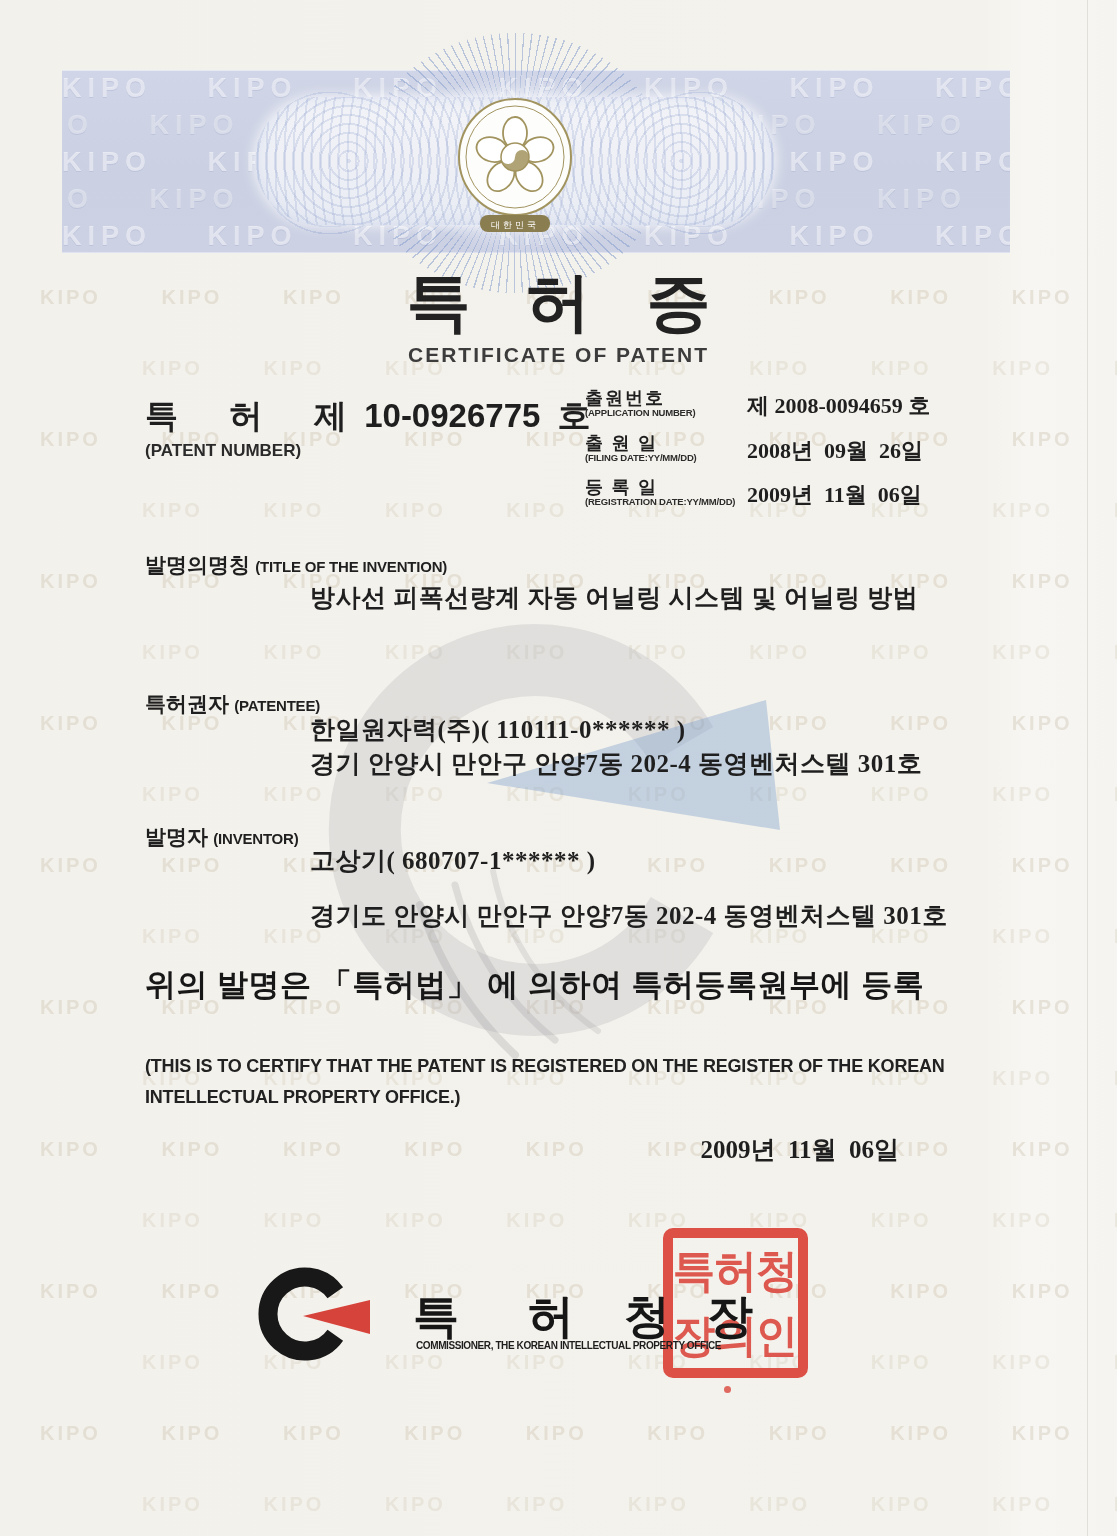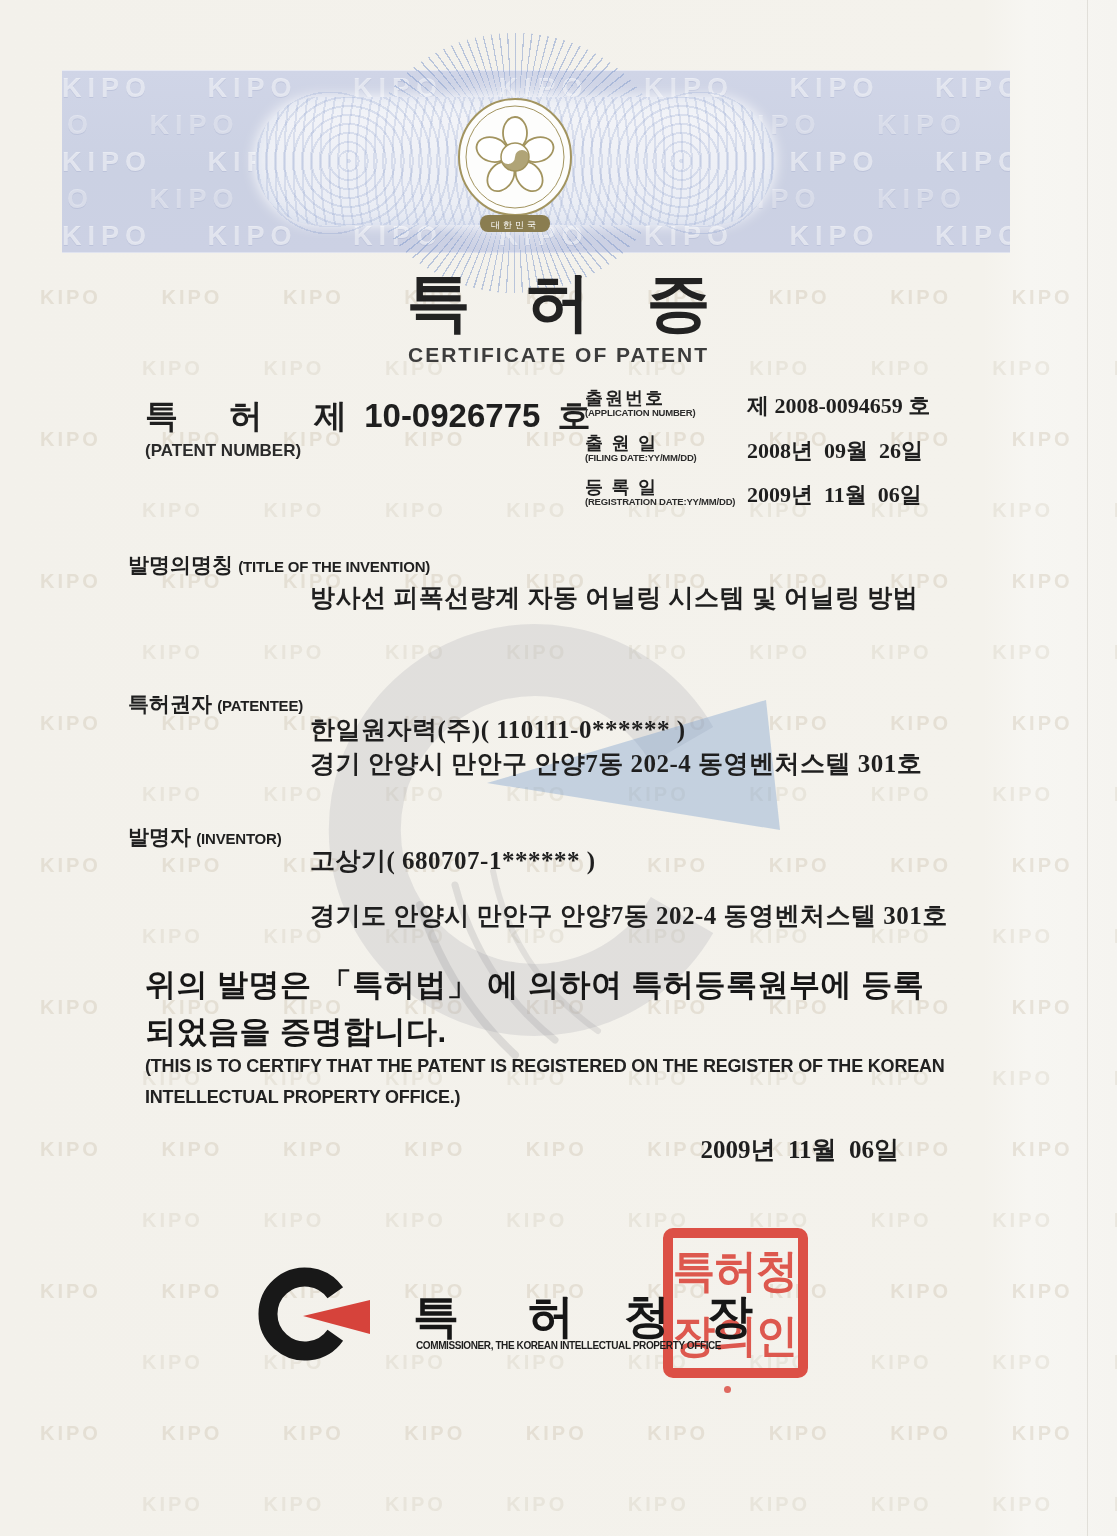--- a/index.html
+++ b/index.html
@@ -53,21 +53,21 @@
   #title-en{left:0;width:100%;top:343px;text-align:center;font-size:21px;font-weight:bold;
     letter-spacing:2px;color:#3c3c3c;z-index:3;}
   .z3{z-index:3;}
   #patent-line{left:145px;top:394px;font-size:33px;font-weight:bold;white-space:pre;word-spacing:8px;}
   #patent-label-en{left:145px;top:441px;font-size:17px;font-weight:bold;color:#2a2a2a;}
   .fieldrow{left:585px;width:170px;}
   .f-ko{font-size:18px;font-weight:bold;letter-spacing:2px;line-height:19px;}
   .f-en{font-size:9.5px;font-weight:bold;letter-spacing:-.2px;margin-top:-1px;white-space:nowrap;
     font-family:"Liberation Sans","DejaVu Sans",sans-serif;color:#2c2c2c;}
   .f-val{left:747px;font-size:22px;font-weight:bold;white-space:pre;}
-  .seclabel{left:128px;font-size:21px;font-weight:bold;text-align:center;}
+  .seclabel{left:145px;font-size:21px;font-weight:bold;text-align:center;}
   .seclabel .en{font-size:15px;font-weight:bold;letter-spacing:-.2px;
     font-family:"Liberation Sans","DejaVu Sans",sans-serif;}
   .secval{left:310px;font-size:25px;font-weight:bold;letter-spacing:.5px;}
   #statement-ko{left:145px;top:961px;font-size:31px;font-weight:bold;line-height:47px;letter-spacing:.5px;color:#171717;}
   #statement-en{left:145px;top:1051px;font-size:18px;font-weight:bold;line-height:31px;letter-spacing:-.2px;color:#222;}
   #issue-date{right:218px;top:1133px;font-size:25px;font-weight:bold;white-space:pre;}
 
   
   #kipo-logo{left:248px;top:1254px;z-index:3;}
   .office-char{position:absolute;top:1286px;font-size:46px;font-weight:bold;color:#161616;z-index:4;}
@@ -196,21 +196,20 @@
 
   <div class="abs seclabel serif z3" style="top:823px;">
     <span>발명자</span>
     <span class="en">(INVENTOR)</span>
   </div>
   <div class="abs secval serif z3" style="top:844px;">고상기( 680707-1****** )</div>
   <div class="abs secval serif z3" style="top:899px;">경기도 안양시 만안구 안양7동 202-4 동영벤처스텔 301호</div>
 
   <div class="abs sans z3" id="statement-ko">
     <div>위의 발명은 「특허법」 에 의하여 특허등록원부에 등록</div>
-    <div>되었음을 증명합니다.</div>
   </div>
   <div class="abs sans z3" id="statement-en">
     <div>(THIS IS TO CERTIFY THAT THE PATENT IS REGISTERED ON THE REGISTER OF THE KOREAN</div>
     <div>INTELLECTUAL PROPERTY OFFICE.)</div>
   </div>
 
   <div class="abs serif z3" id="issue-date">2009년  11월  06일</div>
 
   <svg class="abs" id="kipo-logo" width="130" height="120" viewBox="0 0 130 120">
     <path d="M87.3,81.2 A37,37 0 1 1 87.3,38.8" fill="none" stroke="#181818" stroke-width="19"></path>

